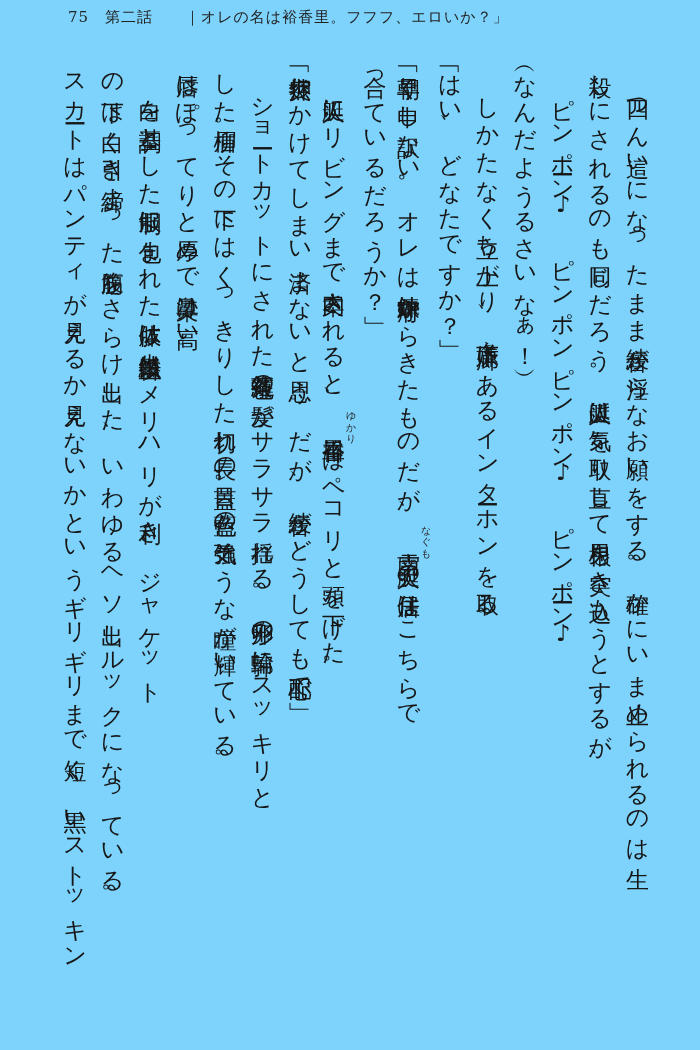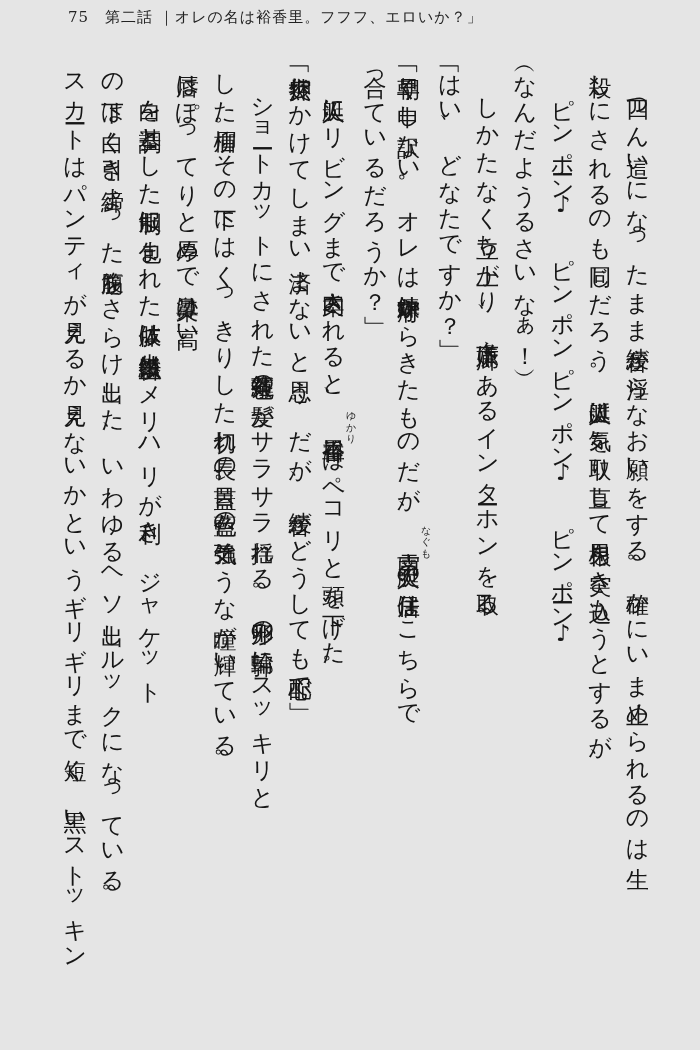--- a/index.html
+++ b/index.html
@@ -1,37 +1,37 @@
 <!DOCTYPE html>
 <html><head>
 <meta charset="utf-8">
 <style>
   html,body { margin:0; padding:0; }
   .page {
     position: relative;
     width: 700px;
     height: 1050px;
-    background: #e5e5e5;
+    background: #7dd3fc;
     color: #1b1b1b;
     font-family: "DejaVu Serif", "Liberation Serif", serif;
     overflow: hidden;
   }
   .running-head {
     position: absolute;
     top: 8px;
     left: 68px;
     font-size: 15px;
     letter-spacing: 1px;
     display: flex;
     align-items: baseline;
     white-space: nowrap;
     color: #222;
   }
   .running-head .chapter { margin-left: 16px; }
-  .running-head .title   { margin-left: 6px; }
+  .running-head .title   { margin-left: 32px; }
   .body-text {
     position: absolute;
     top: 58px;
     right: 44px;
     height: 958px;
     writing-mode: vertical-rl;
     text-orientation: mixed;
     font-size: 23px;
     letter-spacing: 1px;
     color: #161616;

